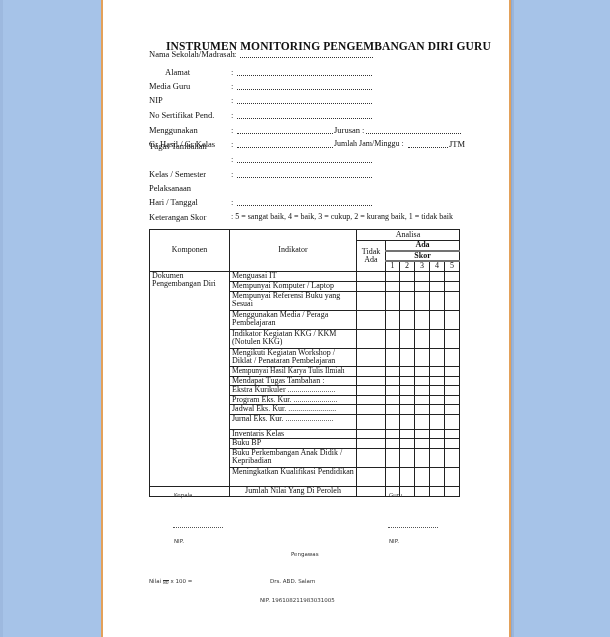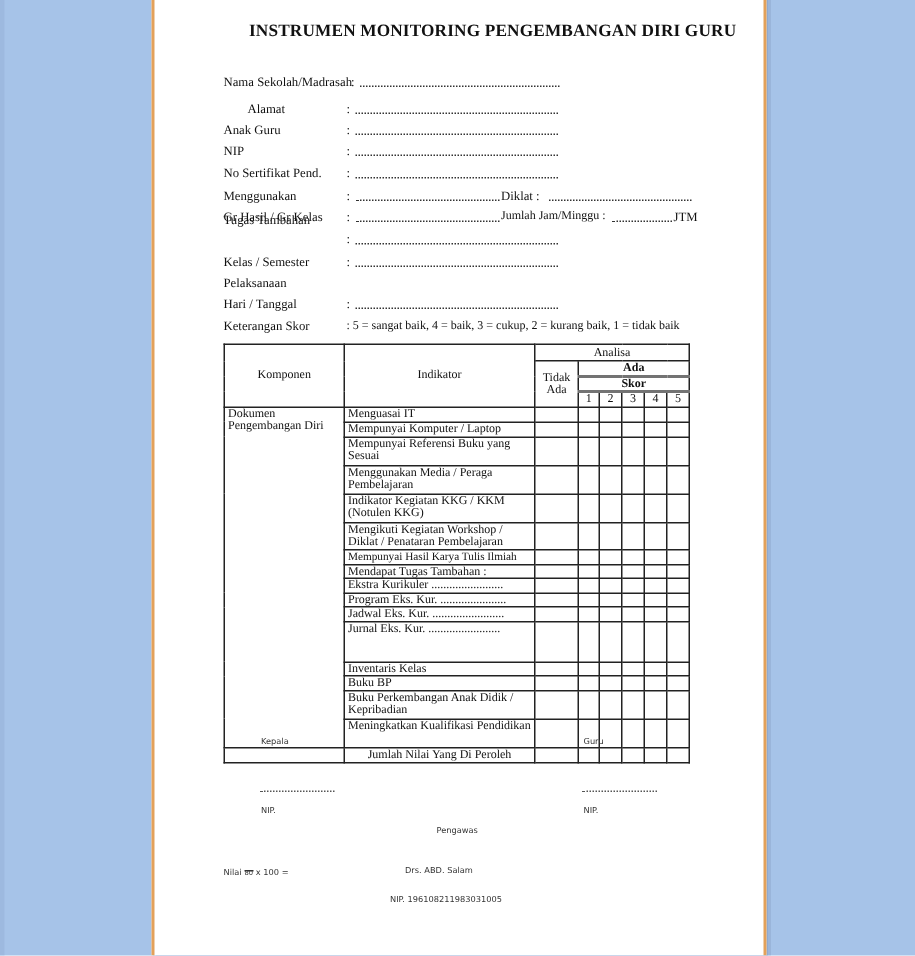--- a/index.html
+++ b/index.html
@@ -1,20 +1,20 @@
 <!DOCTYPE html>
 <html><head>
 <meta charset="utf-8">
 <style>
   html, body { margin:0; padding:0; }
   body { width:610px; height:637px; background:#a6c3e8; position:relative; overflow:hidden; font-family:"Liberation Serif", serif; color:#111; }
   .shade-l { position:absolute; left:0; top:0; width:3px; height:637px; background:#9db9df; }
   .page { position:absolute; left:101px; top:0; width:406px; height:637px; background:#fff; border-left:2px solid #e3a15a; border-right:2px solid #e3a15a; box-shadow: 1px 0 0 #8fa9cf, 3px 0 0 #9ab5da; }
   .abs { position:absolute; white-space:nowrap; }
-  .title { left:166px; top:15px; font-size:11.5px; font-weight:bold; letter-spacing:0.1px; }
+  .title { left:166px; top:40px; font-size:11.5px; font-weight:bold; letter-spacing:0.1px; }
   .lbl { font-size:8.5px; }
   .dots { position:absolute; height:0; border-bottom:1px dotted #333; }
   .colon { font-size:8.5px; }
   table.grid { position:absolute; left:149px; top:229px; border-collapse:collapse; font-size:8px; line-height:8.5px; }
   table.grid td { border:1px solid #222; padding:0 2px; vertical-align:top; }
   table.grid td.c { text-align:center; vertical-align:middle; }
   table.grid td.thick { border-bottom:2px solid #737373;font-weight:bold; }
   .sans { font-family:"DejaVu Sans", sans-serif; font-size:5.5px; color:#333; }
   .sigline { position:absolute; height:0; border-bottom:1px dotted #555; width:50px; }
 </style>
@@ -28,36 +28,36 @@
 
 <div>
   <div class="abs lbl" style="left:149px;top:49px;">Nama Sekolah/Madrasah</div>
   <div class="abs colon" style="left:234px;top:49px;">:</div>
   <div class="dots" style="left:240px;top:57px;width:133px;"></div>
 
   <div class="abs lbl" style="left:149px;top:67px;margin-left:16px;">Alamat</div>
   <div class="abs colon" style="left:231px;top:67px;">:</div>
   <div class="dots" style="left:237px;top:75px;width:135px;"></div>
 
-  <div class="abs lbl" style="left:149px;top:81px;">Anak Guru</div>
+  <div class="abs lbl" style="left:149px;top:81px;">Media Guru</div>
   <div class="abs colon" style="left:231px;top:81px;">:</div>
   <div class="dots" style="left:237px;top:89px;width:135px;"></div>
 
   <div class="abs lbl" style="left:149px;top:95px;">NIP</div>
   <div class="abs colon" style="left:231px;top:95px;">:</div>
   <div class="dots" style="left:237px;top:103px;width:135px;"></div>
 
   <div class="abs lbl" style="left:149px;top:110px;">No Sertifikat Pend.</div>
   <div class="abs colon" style="left:231px;top:110px;">:</div>
   <div class="dots" style="left:237px;top:118px;width:135px;"></div>
 
   <div class="abs lbl" style="left:149px;top:125px;">Menggunakan</div>
   <div class="abs colon" style="left:231px;top:125px;">:</div>
   <div class="dots" style="left:237px;top:133px;width:96px;"></div>
-  <div class="abs lbl" style="left:334px;top:125px;">Diklat :</div>
+  <div class="abs lbl" style="left:334px;top:125px;">Jurusan :</div>
   <div class="dots" style="left:366px;top:133px;width:95px;"></div>
 
   <div class="abs lbl" style="left:149px;top:139px;">Gr Hasil / Gr Kelas</div>
   <div class="abs colon" style="left:231px;top:139px;">:</div>
   <div class="dots" style="left:237px;top:147px;width:96px;"></div>
   <div class="abs lbl" style="left:334px;top:139px;font-size:8px;">Jumlah Jam/Minggu :</div>
   <div class="dots" style="left:408px;top:147px;width:40px;"></div>
   <div class="abs lbl" style="left:449px;top:139px;">JTM</div>
 
   <div class="abs lbl" style="left:149px;top:141px;font-family:Liberation Serif, serif;">Tugas Tambahan</div>
@@ -203,21 +203,21 @@
   </tr>
   <tr style="height:9px">
     <td>Jadwal Eks. Kur. ........................</td>
     <td></td>
         <td></td>
         <td></td>
         <td></td>
         <td></td>
         <td></td>
   </tr>
-  <tr style="height:27px">
+  <tr style="height:15px">
     <td>Jurnal Eks. Kur. ........................</td>
     <td></td>
         <td></td>
         <td></td>
         <td></td>
         <td></td>
         <td></td>
   </tr>
   <tr style="height:9px">
     <td>Inventaris Kelas</td>

